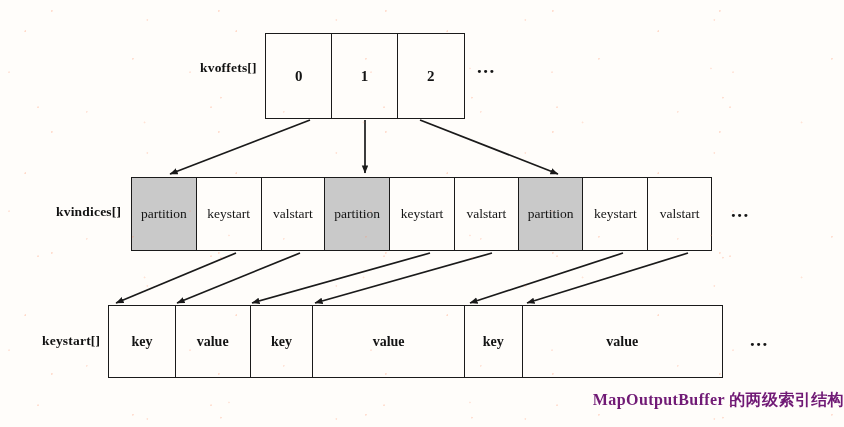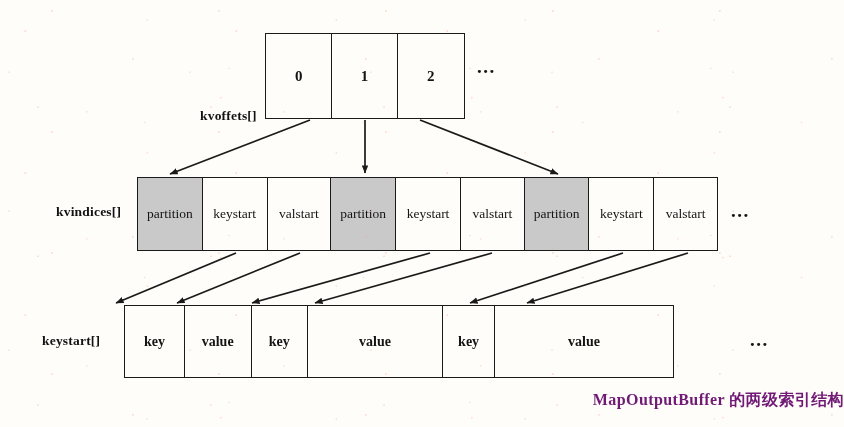--- a/index.html
+++ b/index.html
@@ -55,37 +55,37 @@
     background: transparent;
   }
   .cell:last-child { border-right: none; }
   .cell.shaded { background: #c9c9c9; }
 
   
   #kvoffsets-row { left: 265px; top: 33px; width: 200px; height: 86px; }
   #kvoffsets-row .cell { font-size: 15px; font-weight: bold; }
 
   
-  #kvindices-row { left: 137px; top: 177px; width: 581px; height: 74px; }
+  #kvindices-row { left: 131px; top: 177px; width: 581px; height: 74px; }
   #kvindices-row .cell { font-size: 13.5px; }
 
   
-  #kvbuffer-row { left: 124px; top: 305px; width: 550px; height: 73px; }
+  #kvbuffer-row { left: 108px; top: 305px; width: 615px; height: 73px; }
   #kvbuffer-row .cell { font-size: 14px; font-weight: bold; }
 
   
   .side-label {
     position: absolute;
     font-size: 13.5px;
     font-weight: bold;
     color: #121212;
     white-space: nowrap;
     letter-spacing: .2px;
   }
-  #label-kvoffsets { left: 200px; top: 68px; transform: translateY(-50%); margin-top: 48px; }
+  #label-kvoffsets { left: 200px; top: 68px; transform: translateY(-50%); }
   #label-kvindices { left: 56px;  top: 212px; transform: translateY(-50%); }
   #label-kvbuffer  { left: 42px;  top: 341px; transform: translateY(-50%); }
 
   
   .ellipsis {
     position: absolute;
     font-size: 19px;
     font-weight: bold;
     color: #141414;
     letter-spacing: 1.5px;

